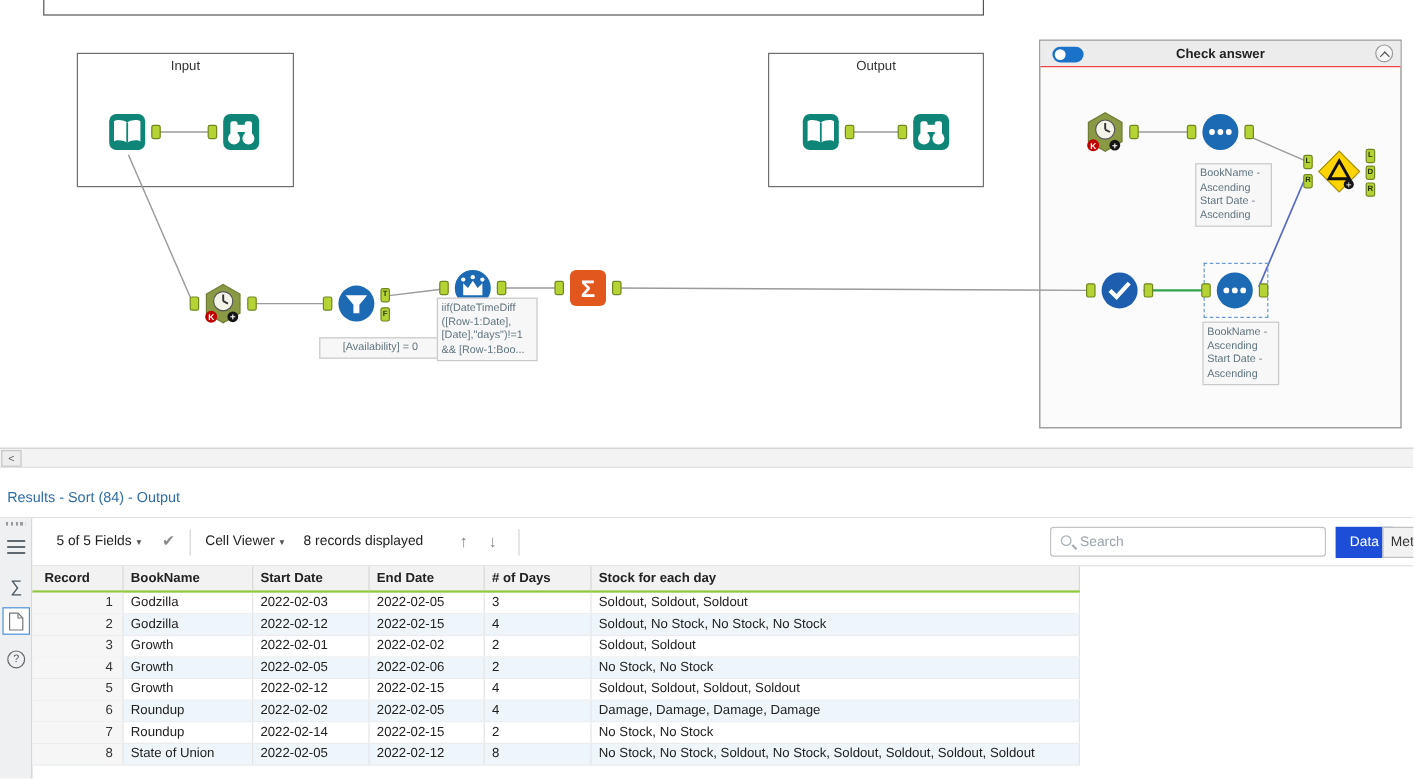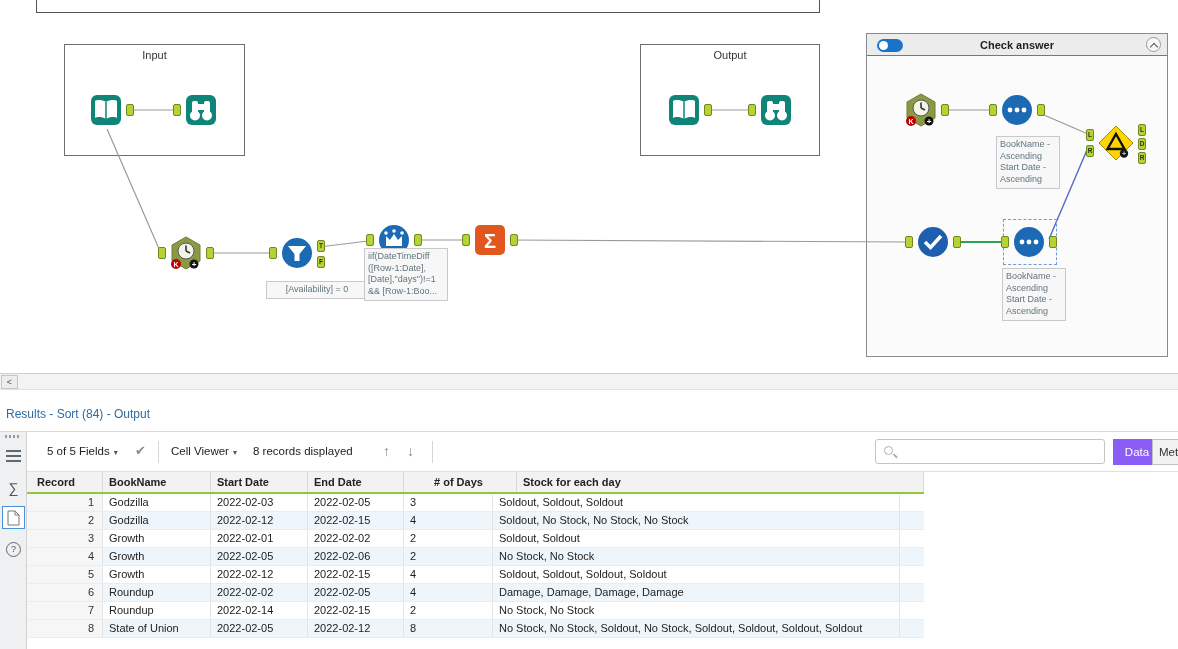--- a/index.html
+++ b/index.html
@@ -61,21 +61,21 @@
   .caret{margin-left:4px;font-size:8px;color:#555}
   .vsep{position:absolute;top:9px;width:1px;height:22px;background:#d5d5d5}
   .tb-check{position:absolute;top:11px;color:#8a8a8a;font-size:13px;cursor:pointer}
   .tb-arrow{position:absolute;top:11px;color:#8a8a8a;font-size:14px;cursor:pointer}
   .search-box{position:absolute;left:848px;top:7px;width:230px;height:25px;border:1px solid #c4c4c4;border-radius:3px;background:#fff}
   .mag{position:absolute;left:8px;top:6px;width:9px;height:9px;border:1.5px solid #a8b0b5;border-radius:50%}
   .mag::after{content:"";position:absolute;left:8px;top:8px;width:5px;height:1.5px;background:#a8b0b5;transform:rotate(45deg)}
   .search-input{position:absolute;left:24px;top:2px;width:200px;height:19px;border:none;outline:none;font-size:11.5px;
                 font-family:"Liberation Sans",sans-serif;color:#333}
   .search-input::placeholder{color:#9aa4ab}
-  .btn-data{position:absolute;left:1086px;top:7px;width:48px;height:26px;background:#8b5cf6;color:#fff;border:none;
+  .btn-data{position:absolute;left:1086px;top:7px;width:48px;height:26px;background:#1d4ed8;color:#fff;border:none;
             font-size:11.5px;font-family:"Liberation Sans",sans-serif;cursor:pointer}
   .btn-meta{position:absolute;left:1125px;top:7px;width:52px;height:26px;background:#f2f2f2;color:#333;border:1px solid #c0c0c0;
             font-size:11.5px;font-family:"Liberation Sans",sans-serif;cursor:pointer;text-align:left;padding-left:6px}
 
   .results-table{position:absolute;left:27px;top:40px}
   .thead{display:flex;background:#f2f2f2;border-bottom:2px solid #90c83c;box-shadow:0 1px 0 #e0efcf;height:22px}
   .th{font-weight:bold;font-size:11px;padding:4px 4px 0 6px;border-right:1px solid #d8d8d8;color:#222;overflow:hidden;white-space:nowrap}
   .th.rec-h{padding-left:10px}
   .tr{display:flex;height:18px;border-bottom:1px solid #ececec;background:#fff}
   .tr.alt{background:#eef6fc}
@@ -319,32 +319,33 @@
       <span class="vsep" style="left:131px"></span>
       <span class="tb-item" style="left:144px">
         <span>Cell Viewer</span><span class="caret">▾</span>
       </span>
       <span class="tb-item" style="left:226px;cursor:default">8 records displayed</span>
       <span class="tb-arrow" style="left:356px">↑</span>
       <span class="tb-arrow" style="left:380px">↓</span>
       <span class="vsep" style="left:405px"></span>
       <span class="search-box">
         <span class="mag"></span>
+        <input class="search-input" placeholder="Search" style="">
       </span>
       <button class="btn-data">Data</button>
       <button class="btn-meta">Meta</button>
     </div>
 
     <div class="results-table">
       <div class="thead">
           <div class="th rec-h" style="width: 76px;">Record</div>
           <div class="th" style="width: 108px;">BookName</div>
           <div class="th" style="width: 97px;">Start Date</div>
           <div class="th" style="width: 96px;">End Date</div>
-          <div class="th" style="width: 89px; margin-left: 24px;"># of Days</div>
+          <div class="th" style="width: 89px;"># of Days</div>
           <div class="th" style="width: 407px;">Stock for each day</div>
         </div>
       <div class="tbody">
           <div class="tr">
             <div class="td rec" style="width: 76px;">1</div>
             <div class="td" style="width: 108px;">Godzilla</div>
             <div class="td" style="width: 97px;">2022-02-03</div>
             <div class="td" style="width: 96px;">2022-02-05</div>
             <div class="td" style="width: 89px;">3</div>
             <div class="td" style="width: 407px;">Soldout, Soldout, Soldout</div>

